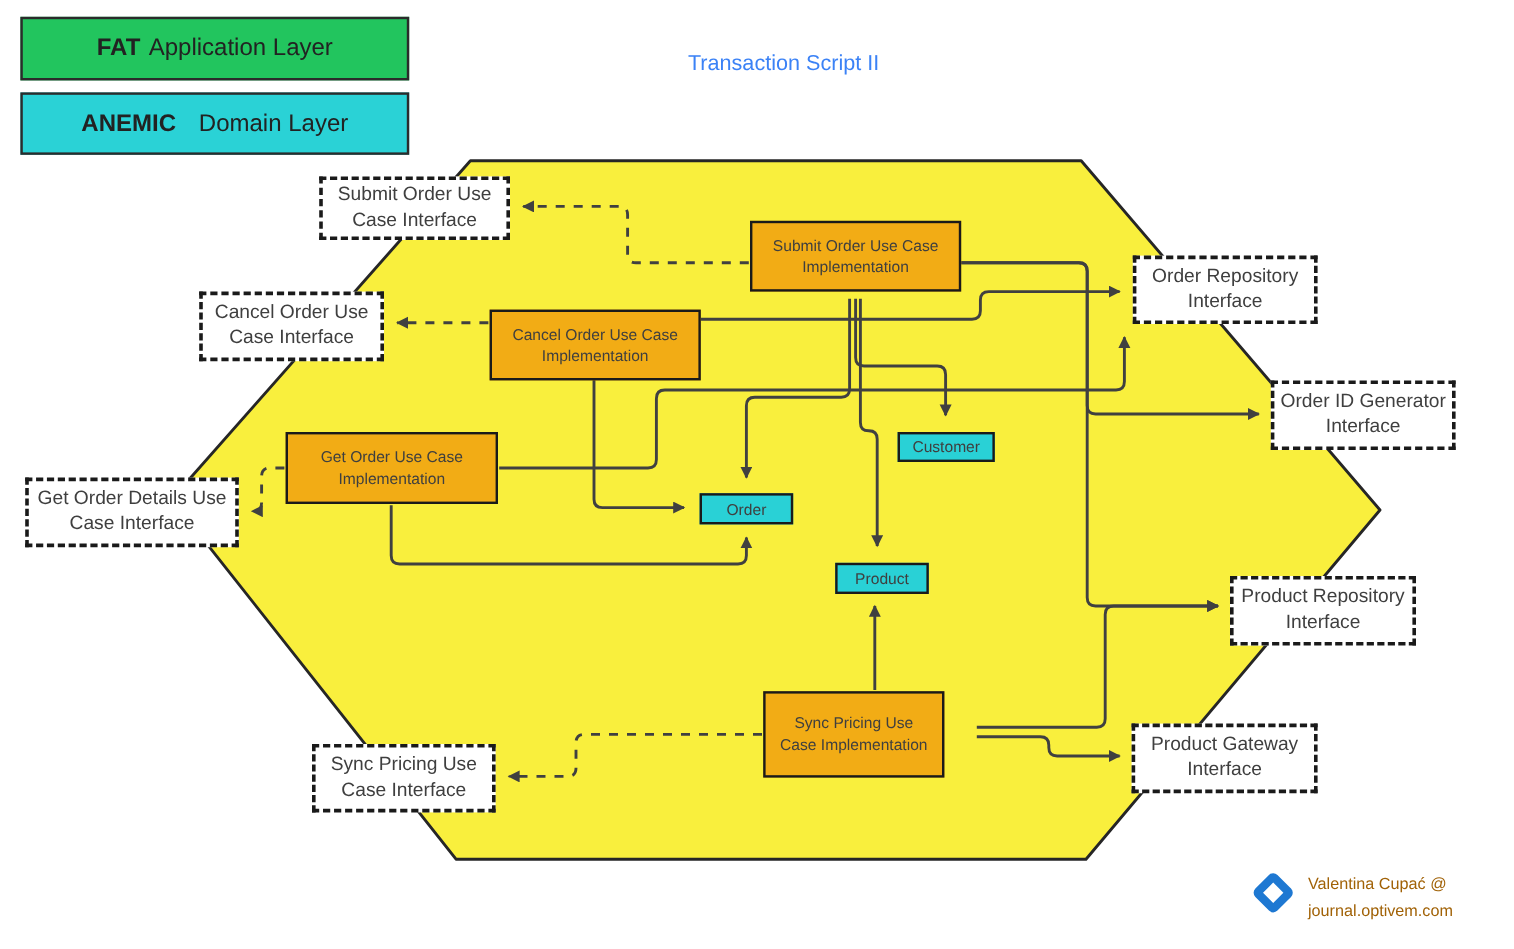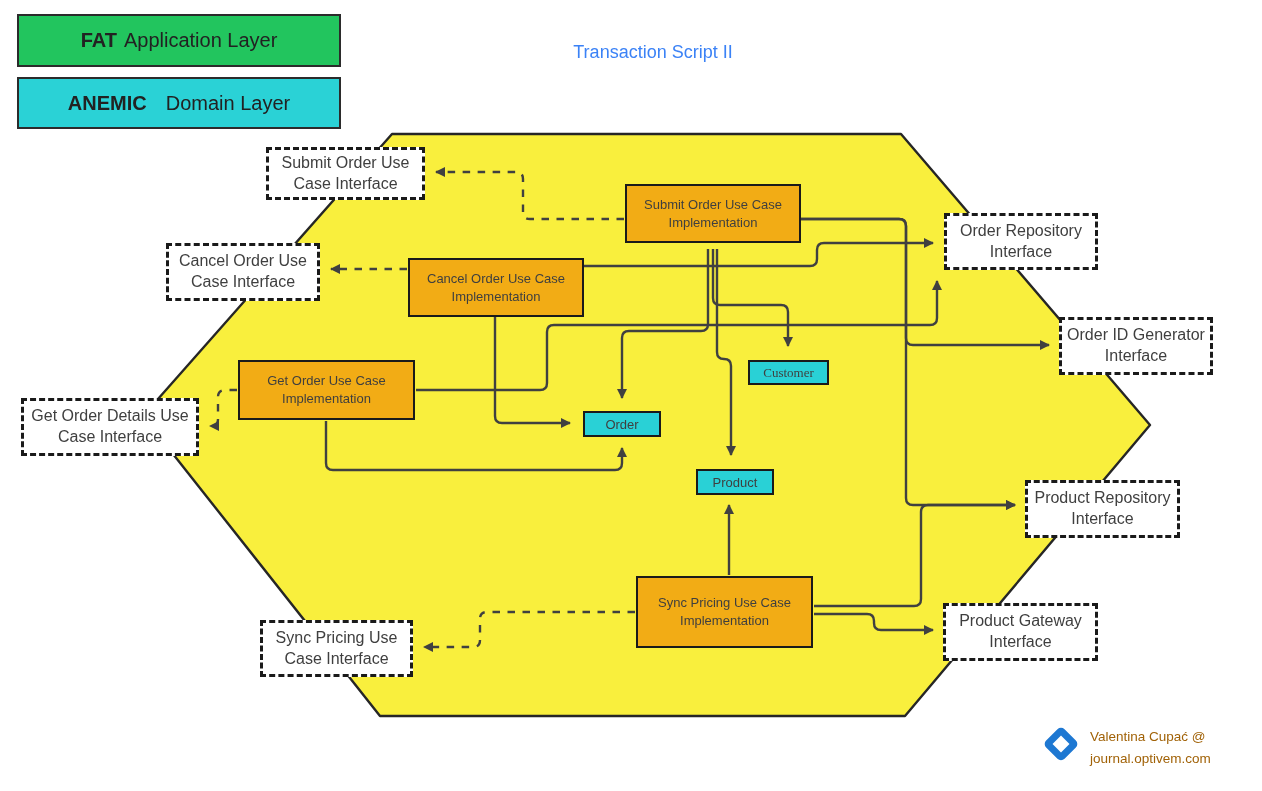--- a/index.html
+++ b/index.html
@@ -67,32 +67,32 @@
   <div class="legend-box legend-anemic" style="left:17px;top:77px;width:324px;height:52px;gap:12px;">
     <b>ANEMIC</b>
     <span>Domain Layer</span>
   </div>
 
   <div id="title">Transaction Script II</div>
 
   <div class="node impl" style="left:625px;top:184px;width:176px;height:59px;">Submit Order Use Case Implementation</div>
   <div class="node impl" style="left:408px;top:238px;width:176px;height:59px;margin-top:20px;">Cancel Order Use Case Implementation</div>
   <div class="node impl" style="left:238px;top:360px;width:177px;height:60px;">Get Order Use Case Implementation</div>
-  <div class="node impl" style="left:636px;top:576px;width:177px;height:72px;">Sync Pricing Use Case Implementation</div>
+  <div class="node impl" style="left:636px;top:576px;width:151px;height:72px;">Sync Pricing Use Case Implementation</div>
 
   <div class="node iface" style="left:266px;top:147px;width:159px;height:53px;">Submit Order Use Case Interface</div>
   <div class="node iface" style="left:21px;top:398px;width:178px;height:58px;">Get Order Details Use Case Interface</div>
   <div class="node iface" style="left:166px;top:243px;width:154px;height:58px;">Cancel Order Use Case Interface</div>
   <div class="node iface" style="left:260px;top:620px;width:153px;height:57px;">Sync Pricing Use Case Interface</div>
   <div class="node iface" style="left:944px;top:213px;width:154px;height:57px;">Order Repository Interface</div>
   <div class="node iface" style="left:1059px;top:317px;width:154px;height:58px;">Order ID Generator Interface</div>
   <div class="node iface" style="left:1025px;top:480px;width:155px;height:58px;">Product Repository Interface</div>
   <div class="node iface" style="left:943px;top:603px;width:155px;height:58px;">Product Gateway Interface</div>
 
-  <div class="node entity" style="left:748px;top:360px;width:81px;height:25px;font-family:Liberation Serif, serif;">Customer</div>
+  <div class="node entity" style="left:748px;top:360px;width:81px;height:25px;">Customer</div>
   <div class="node entity" style="left:583px;top:411px;width:78px;height:26px;">Order</div>
   <div class="node entity" style="left:696px;top:469px;width:78px;height:26px;">Product</div>
 
   <div id="logo"></div>
   <div id="attribution">
     <div>Valentina Cupać @</div>
     <div>journal.optivem.com</div>
   </div>
 
 </div>

